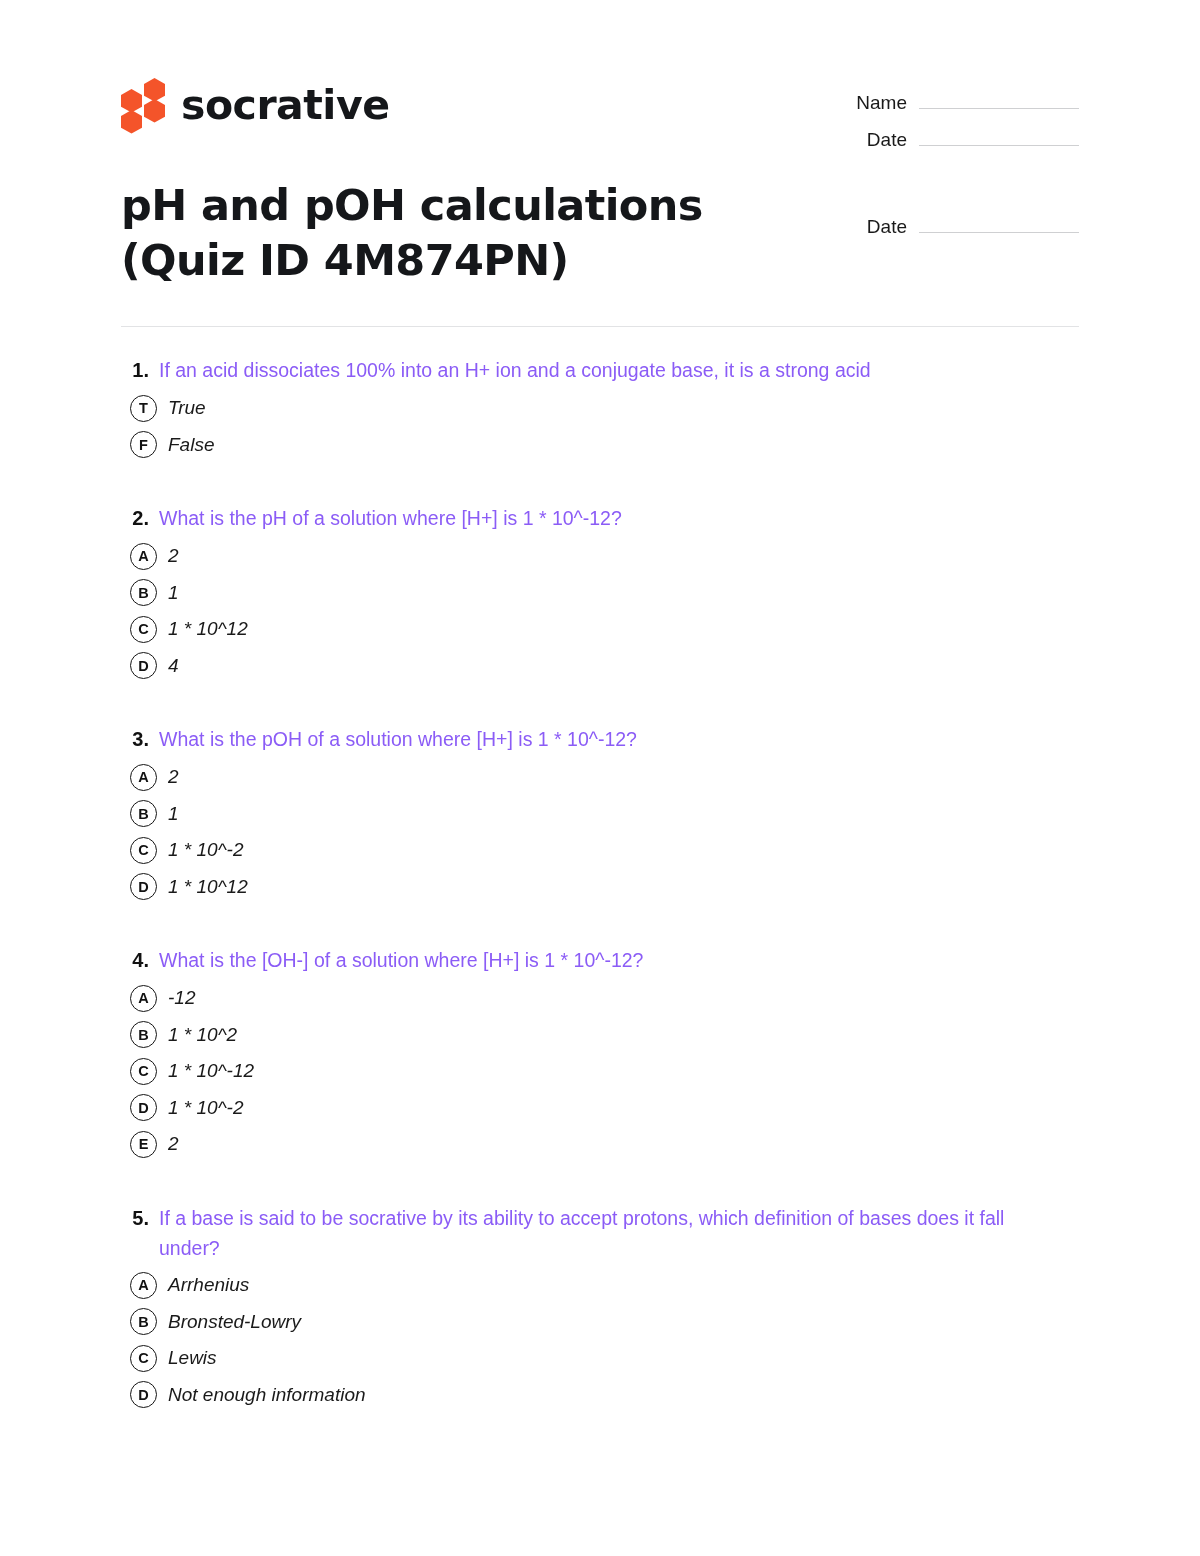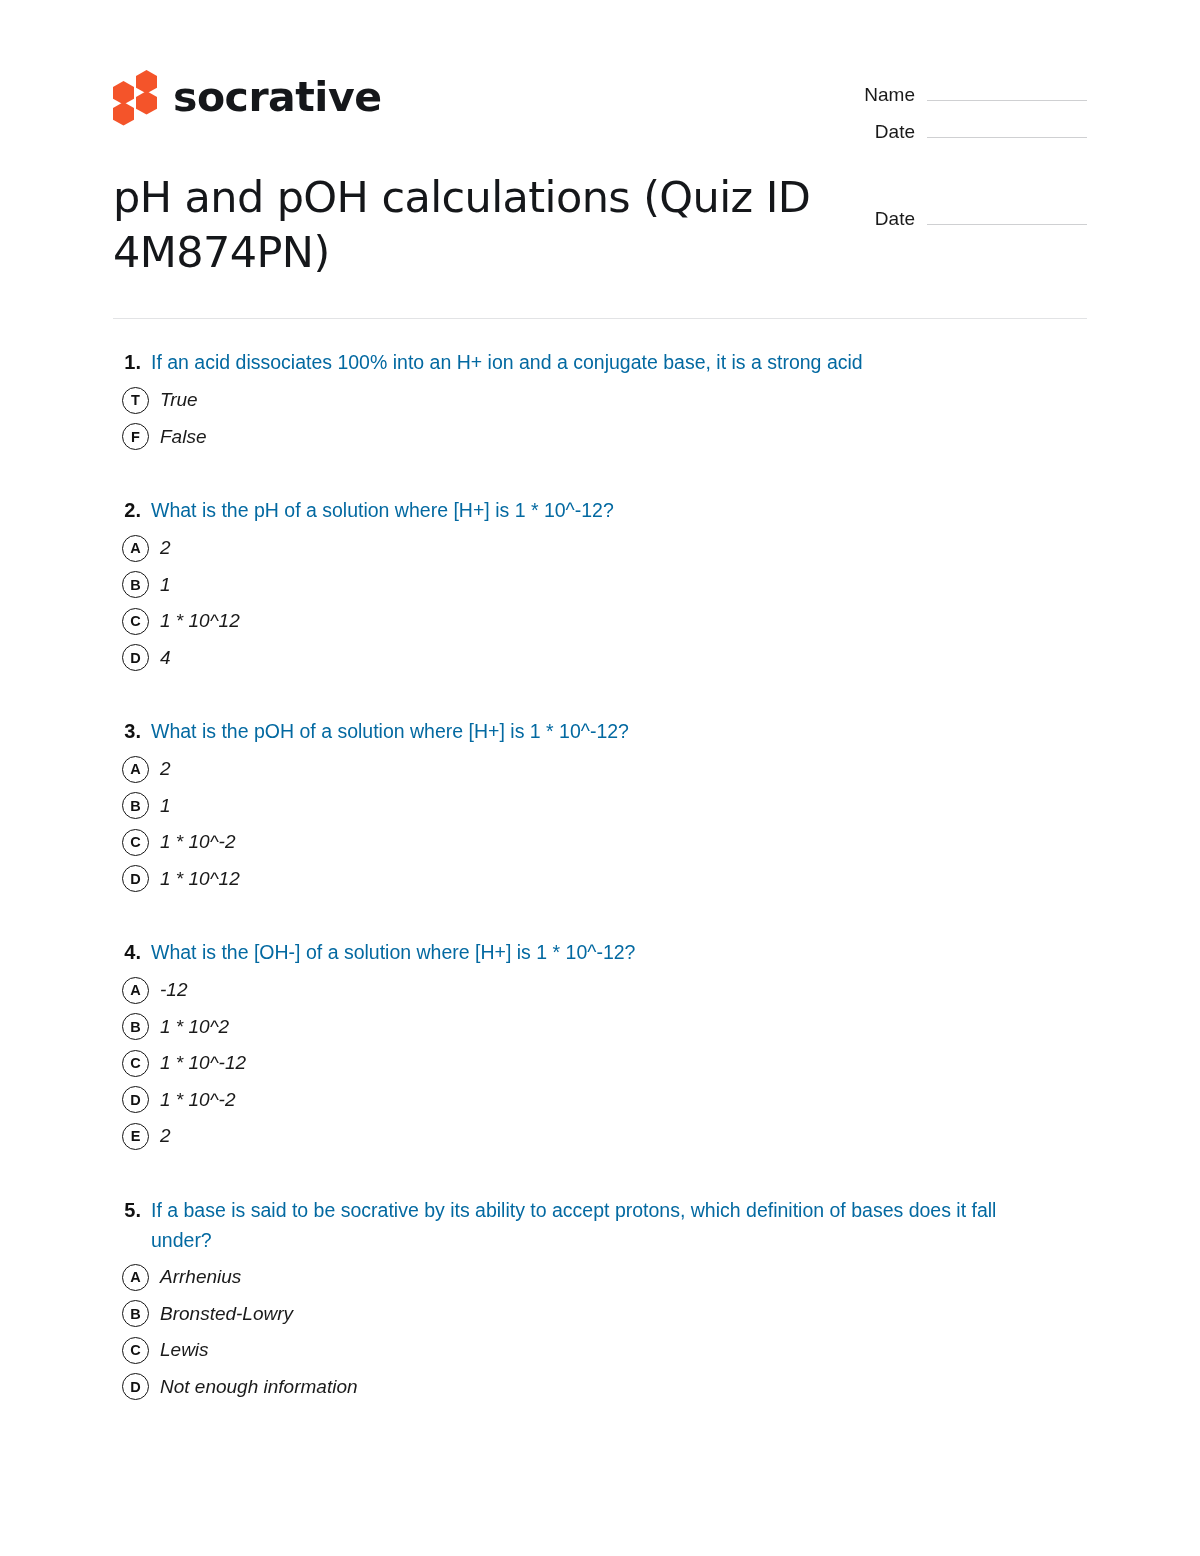--- a/index.html
+++ b/index.html
@@ -10,21 +10,21 @@
     background: #ffffff;
     font-family: "Liberation Sans", sans-serif;
     color: #1a1a1a;
     position: relative;
     overflow: hidden;
   }
 
   .page {
     width: 1200px;
     height: 1556px;
-    padding: 8px;
+    padding: 16px;
     position: relative;
   }
 
   
   .header {
     display: flex;
     justify-content: space-between;
     align-items: flex-start;
     padding: 55px 105px 0 105px;
   }
@@ -94,21 +94,21 @@
   .field-row.score { margin-top: 62px; }
 
   
   .title-wrap {
     padding: 20px 105px 0 105px;
     margin-top: -92px;
   }
 
   .quiz-title {
     font-size: 43px;
-    font-weight: 400;
+    font-weight: 700;
     line-height: 1.28;
     letter-spacing: -0.6px;
     color: #15171a;
     max-width: 700px;
     font-family: "DejaVu Sans", sans-serif;
   }
 
   .divider {
     margin: 38px 105px 0 105px;
     border-bottom: 1.5px solid #e2e3e5;
@@ -137,21 +137,21 @@
     color: #111;
     min-width: 28px;
     text-align: right;
     line-height: 1.55;
     flex: 0 0 auto;
   }
 
   .q-text {
     font-size: 19.5px;
     line-height: 1.55;
-    color: #0369a1;
+    color: #8b5cf6;
     max-width: 880px;
   }
 
   .options { margin-top: 4px; }
 
   .option {
     display: flex;
     align-items: center;
     gap: 11px;
     margin-bottom: 8px;

